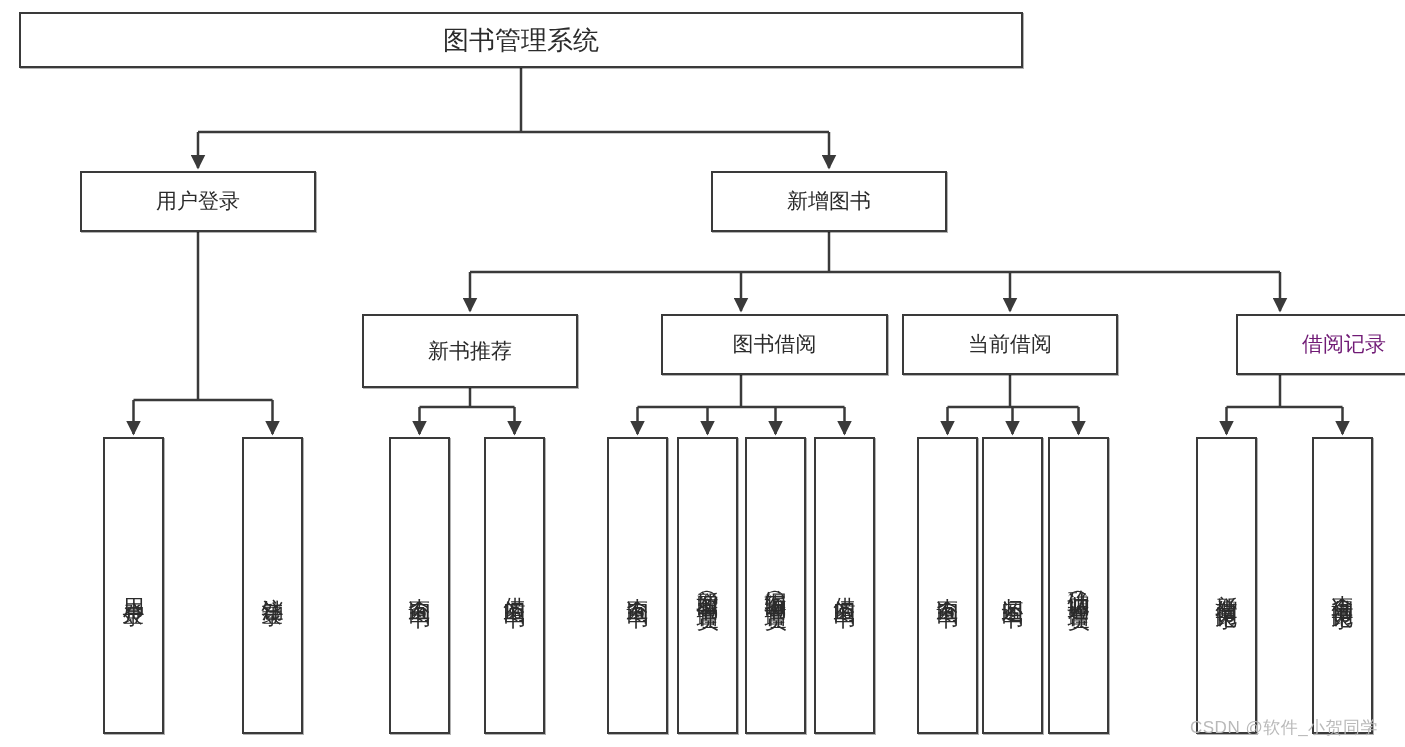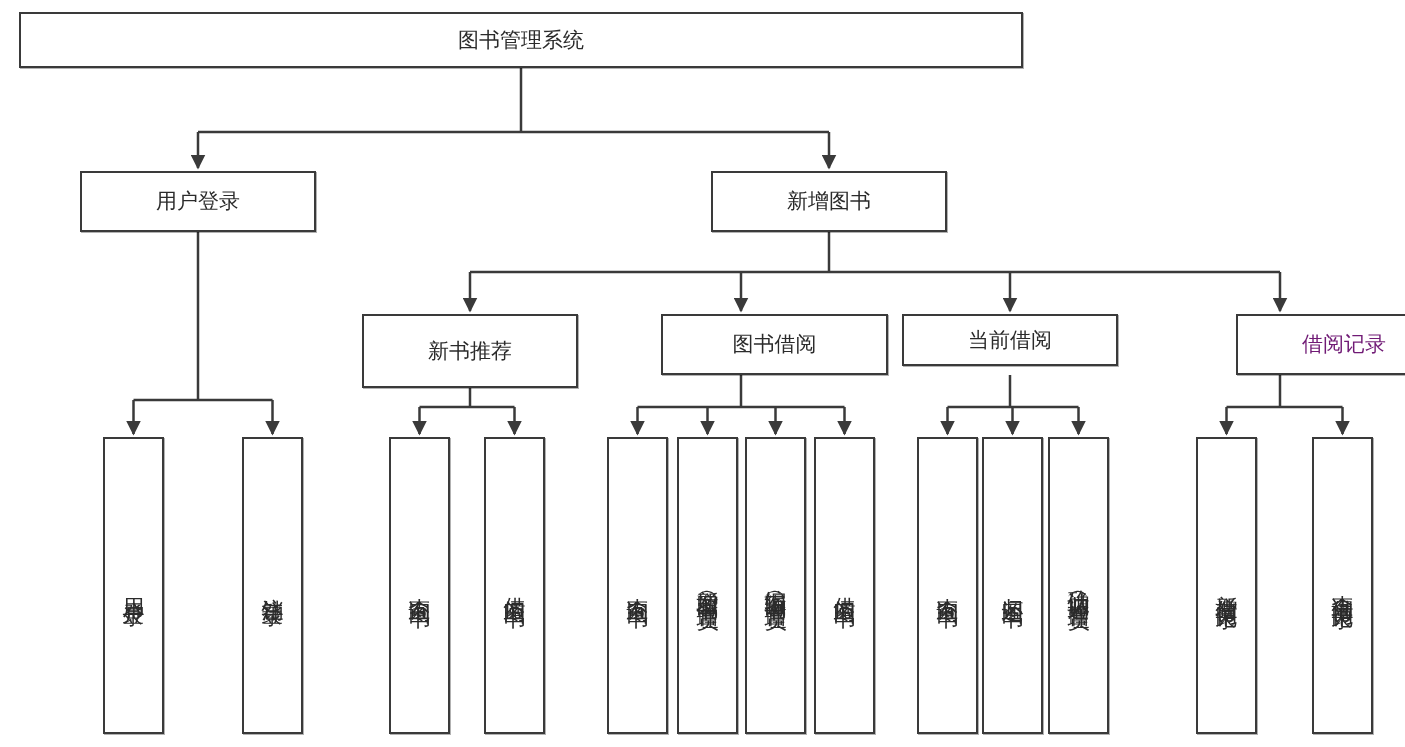--- a/index.html
+++ b/index.html
@@ -42,21 +42,21 @@
   .node .label {
     display: block;
     text-align: center;
     line-height: 1.18;
     white-space: nowrap;
   }
   .node.horiz .label {
     font-size: 21px;
   }
   .node.root .label {
-    font-size: 21px;
+    font-size: 26px;
   }
   .node.vert {
     align-items: center;
     justify-content: center;
     padding: 6px 0;
   }
   .node.vert .label {
     writing-mode: vertical-rl;
     text-orientation: upright;
     font-size: 22px;
@@ -129,21 +129,21 @@
       </div>
       <div class="node l2 horiz" style="left: 711px; top: 171px; width: 236px; height: 61px; border-color: rgb(58, 58, 58); background: rgb(255, 255, 255); color: rgb(43, 43, 43);">
         <span class="label">新增图书</span>
       </div>
       <div class="node l3 horiz" style="left: 362px; top: 314px; width: 216px; height: 74px; border-color: rgb(58, 58, 58); background: rgb(255, 255, 255); color: rgb(43, 43, 43);">
         <span class="label">新书推荐</span>
       </div>
       <div class="node l3 horiz" style="left: 661px; top: 314px; width: 227px; height: 61px; border-color: rgb(58, 58, 58); background: rgb(255, 255, 255); color: rgb(43, 43, 43);">
         <span class="label">图书借阅</span>
       </div>
-      <div class="node l3 horiz" style="left: 902px; top: 314px; width: 216px; height: 52px; border-color: rgb(58, 58, 58); background: rgb(255, 255, 255); color: rgb(43, 43, 43);">
+      <div class="node l3 horiz" style="left: 902px; top: 314px; width: 216px; height: 61px; border-color: rgb(58, 58, 58); background: rgb(255, 255, 255); color: rgb(43, 43, 43);">
         <span class="label">当前借阅</span>
       </div>
       <div class="node l3 horiz" style="left: 1236px; top: 314px; width: 216px; height: 61px; border-color: rgb(58, 58, 58); background: rgb(255, 255, 255); color: #701a75;">
         <span class="label">借阅记录</span>
       </div>
       <div class="node leaf vert" style="left: 103px; top: 437px; width: 61px; height: 297px; border-color: rgb(58, 58, 58); background: rgb(255, 255, 255); color: rgb(43, 43, 43);">
         <span class="label">用户登录</span>
       </div>
       <div class="node leaf vert" style="left: 242px; top: 437px; width: 61px; height: 297px; border-color: rgb(58, 58, 58); background: rgb(255, 255, 255); color: rgb(43, 43, 43);">
         <span class="label">注销登录</span>
@@ -176,13 +176,14 @@
         <span class="label">确认归还（管理员）</span>
       </div>
       <div class="node leaf vert" style="left: 1196px; top: 437px; width: 61px; height: 297px; border-color: rgb(58, 58, 58); background: rgb(255, 255, 255); color: rgb(43, 43, 43);">
         <span class="label">新增借阅记录</span>
       </div>
       <div class="node leaf vert" style="left: 1312px; top: 437px; width: 61px; height: 297px; border-color: rgb(58, 58, 58); background: rgb(255, 255, 255); color: rgb(43, 43, 43);">
         <span class="label">查询借阅记录</span>
       </div>
     </div>
 
+  <div class="watermark" style="left: 1190px; top: 716px; color: rgb(185, 185, 185);">CSDN @软件_小贺同学</div>
 </div>
 
 </body></html>

